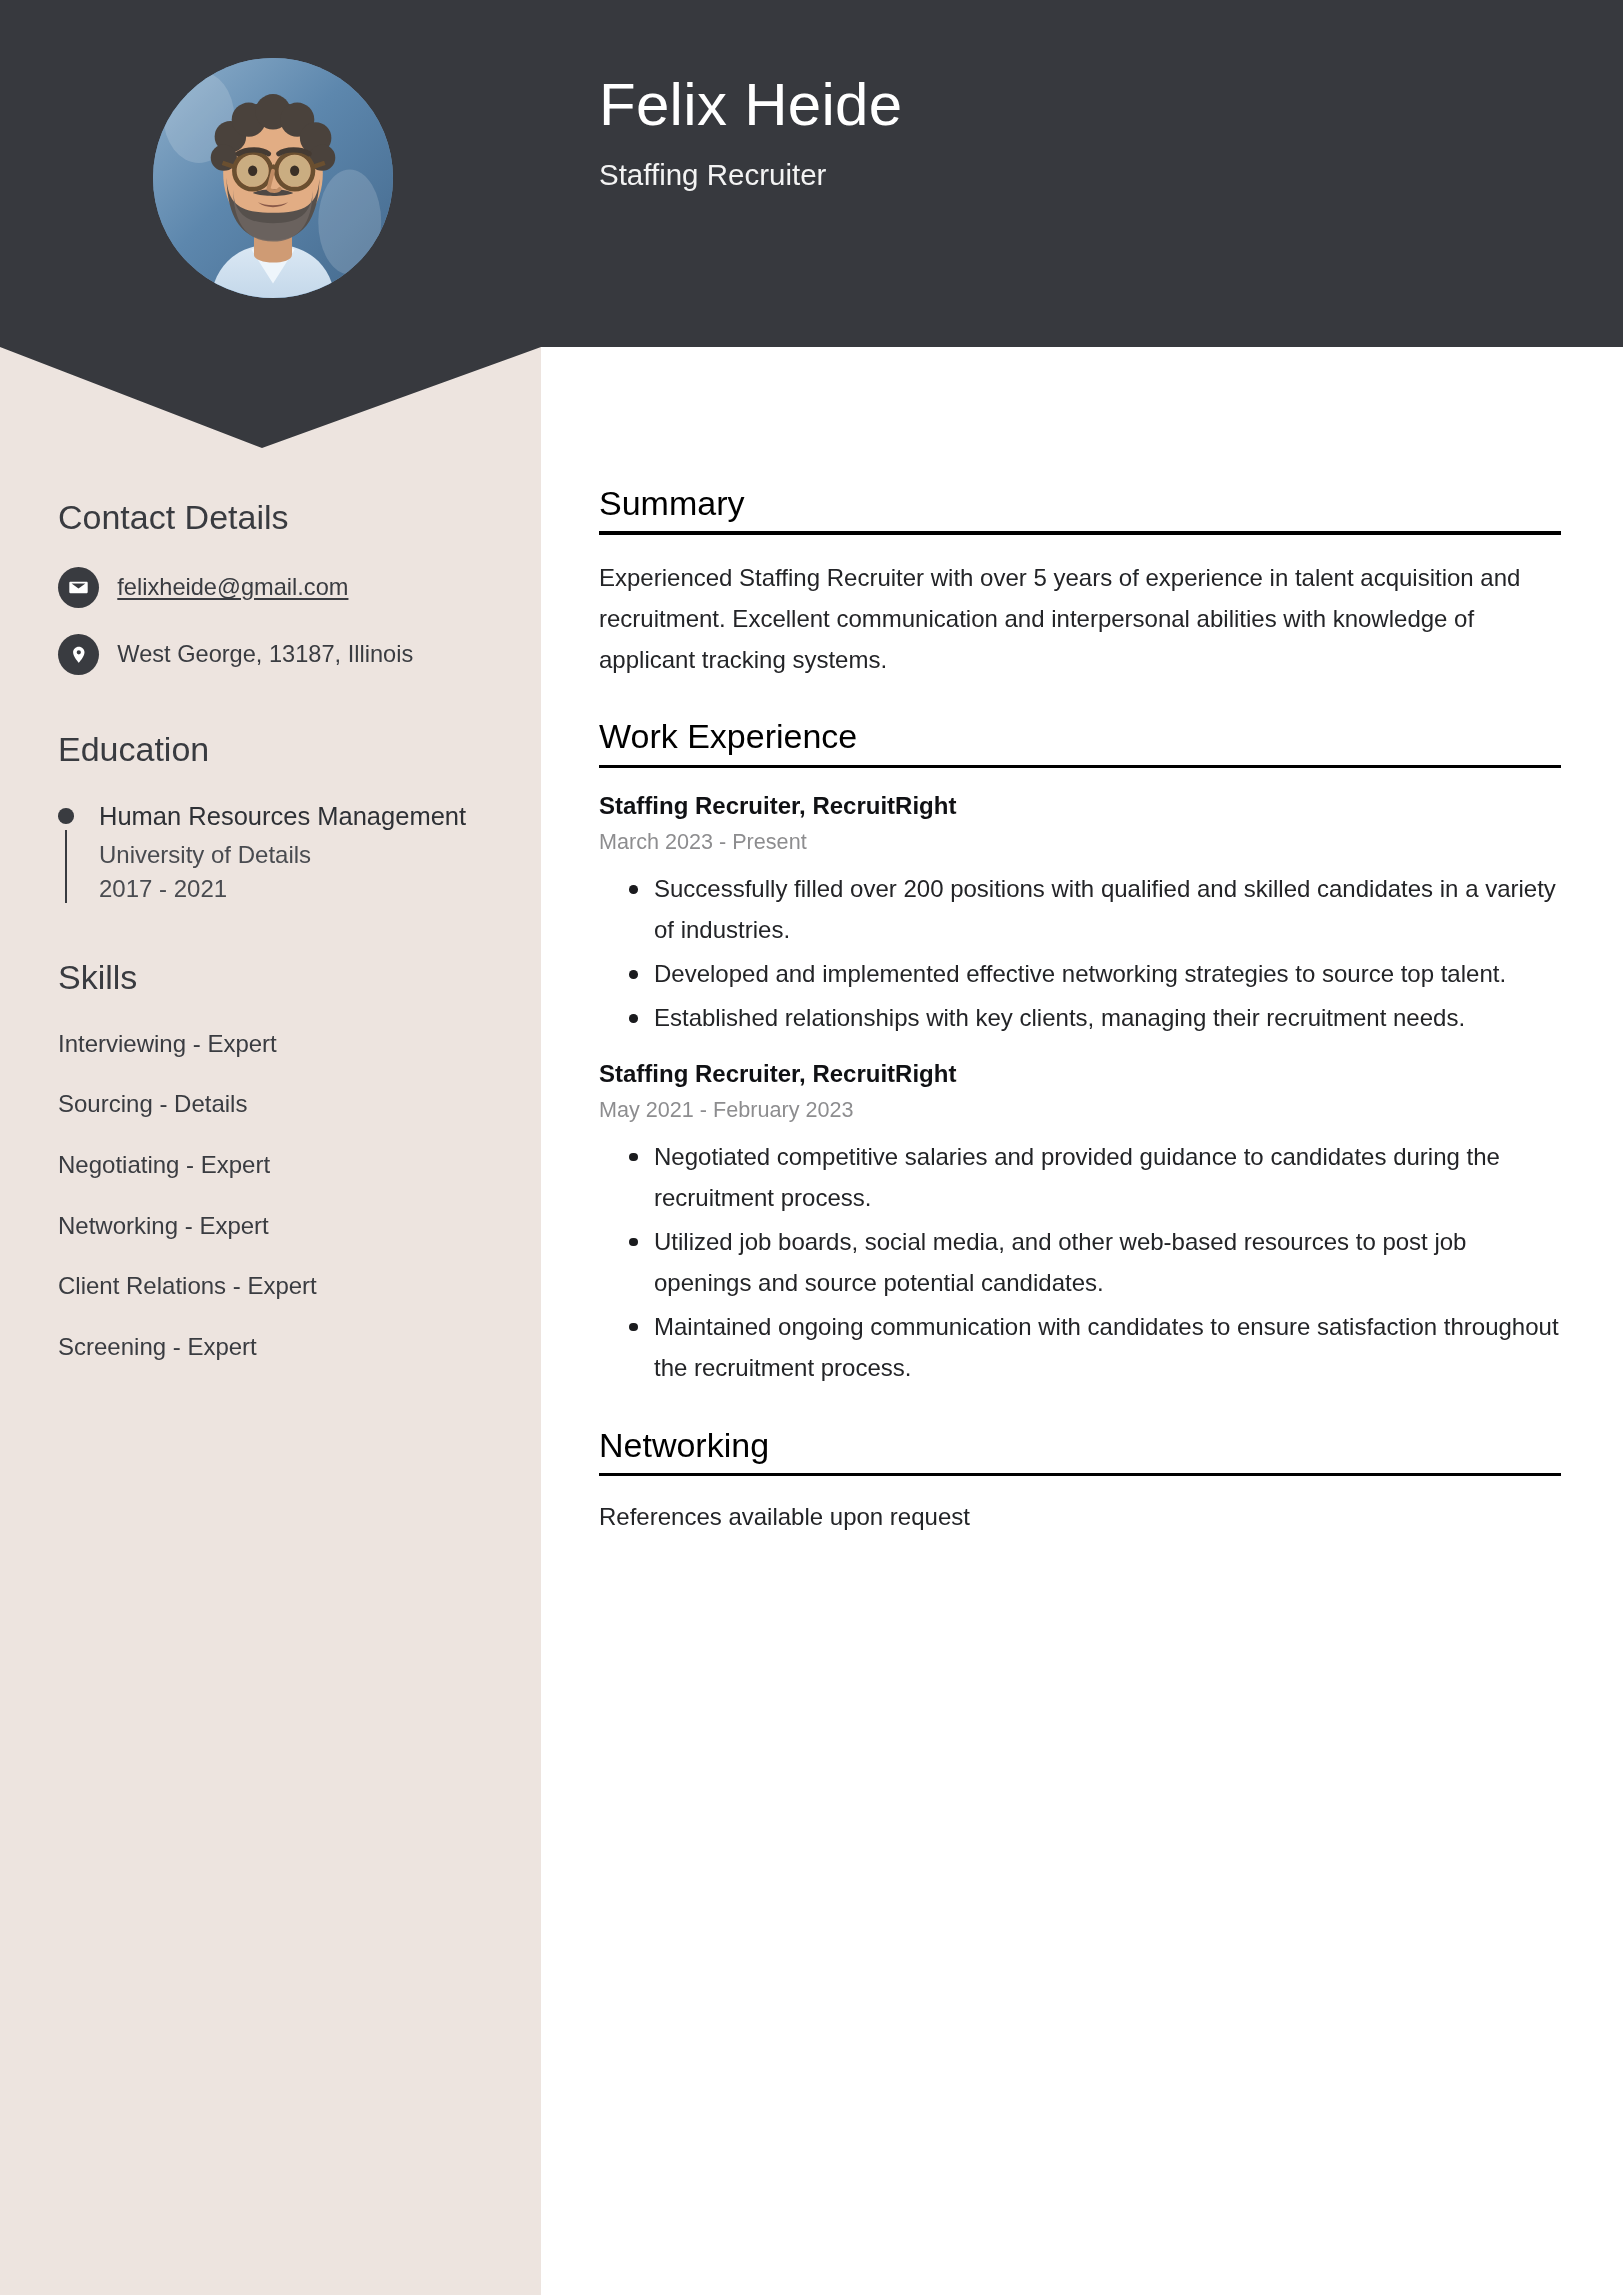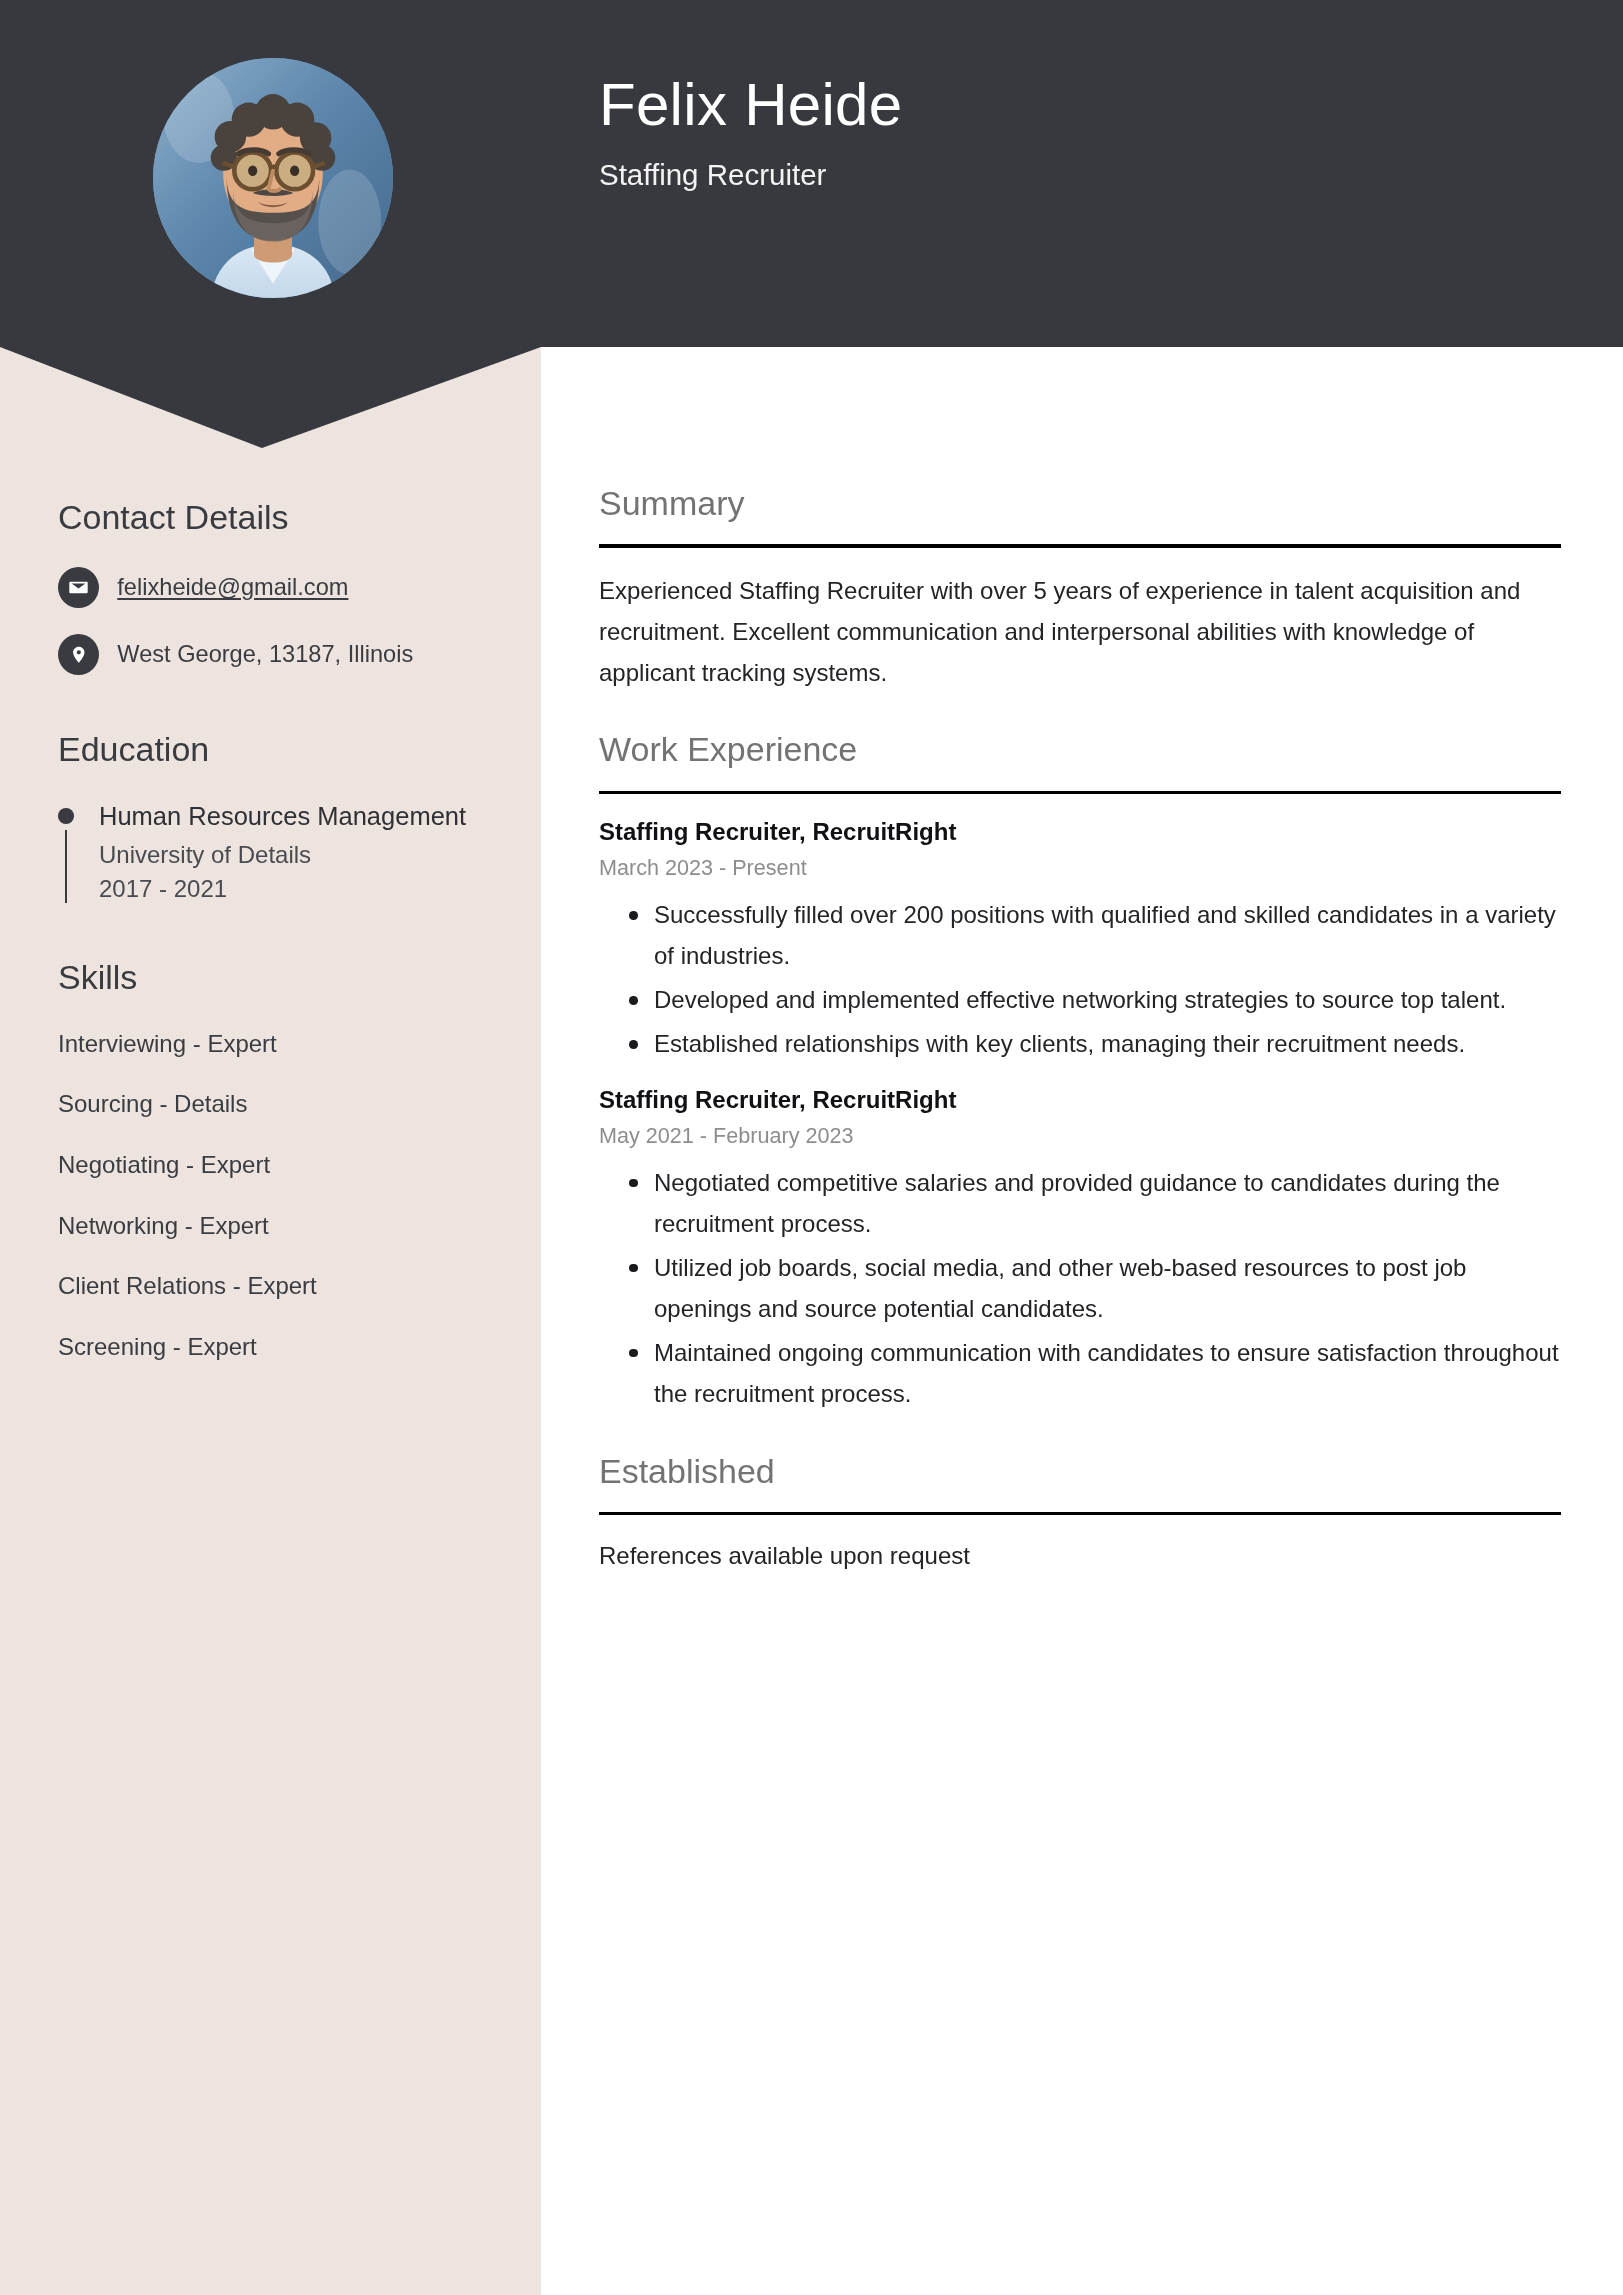--- a/index.html
+++ b/index.html
@@ -193,23 +193,23 @@
     top: 485px;
     width: 962px;
     z-index: 3;
   }
 
   .main-section { margin-bottom: 38px; }
 
   .main-heading {
     font-size: 34px;
     font-weight: 400;
-    color: #737373;
+    color: #000000;
     line-height: 1.1;
-    padding-bottom: 22px;
+    padding-bottom: 9px;
   }
   .rule {
     width: 100%;
     height: 3.3px;
     background: #000000;
     margin-bottom: 22px;
   }
 
   .summary-text {
     font-size: 24px;
@@ -422,21 +422,21 @@
         <div class="job-dates">May 2021 - February 2023</div>
         <ul class="job-bullets">
           <li>Negotiated competitive salaries and provided guidance to candidates during the recruitment process.</li>
           <li>Utilized job boards, social media, and other web-based resources to post job openings and source potential candidates.</li>
           <li>Maintained ongoing communication with candidates to ensure satisfaction throughout the recruitment process.</li>
         </ul>
       </div>
     </div>
 
     <div class="main-section">
-      <div class="main-heading">Established</div>
+      <div class="main-heading">Networking</div>
       <div class="rule"></div>
       <div class="references-text">References available upon request</div>
     </div>
 
   </div>
 
 </div>
 
 
 </body></html>

